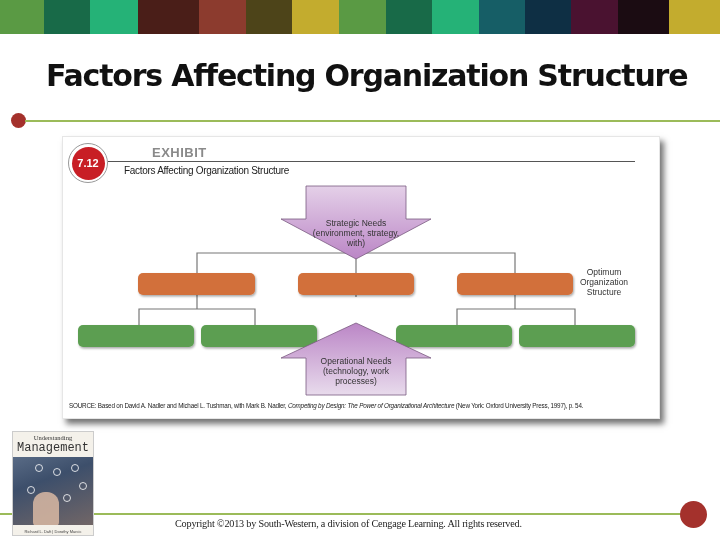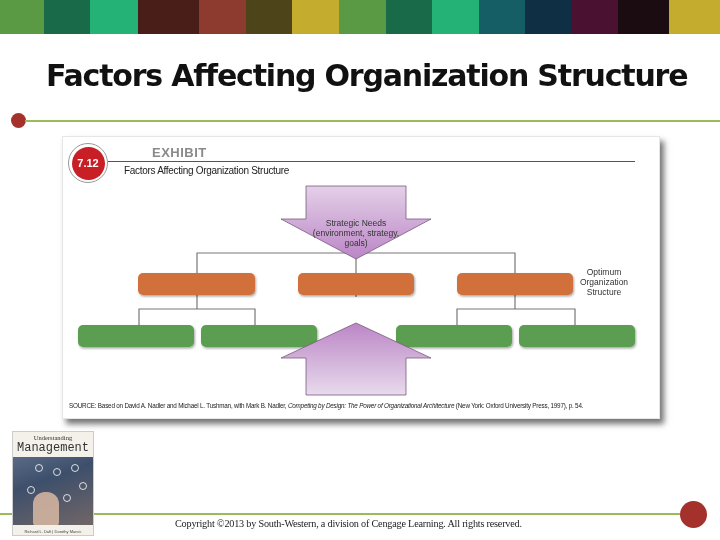--- a/index.html
+++ b/index.html
@@ -150,23 +150,28 @@
       <rect x="333" y="188" width="116" height="22" rx="5" fill="#5b9e51"></rect>
       <rect x="456" y="188" width="116" height="22" rx="5" fill="#5b9e51"></rect>
     </g>
 
     <path d="M293,186 L368,221 L343,221 L343,258 L243,258 L243,221 L218,221 Z" fill="url(#purp2)" stroke="#7a5a80" stroke-width="0.8"></path>
   </svg>
 
   <div class="arrow-text" style="left:243px; top:73px;">
     <div>Strategic Needs</div>
     <div>(environment, strategy,</div>
-    <div>goals)</div>
+    <div>with)</div>
   </div>
 
+  <div class="arrow-text" style="left:243px; top:211px;">
+    <div>Operational Needs</div>
+    <div>(technology, work</div>
+    <div>processes)</div>
+  </div>
 
   <div class="side-label">
     <div>Optimum</div>
     <div>Organization</div>
     <div>Structure</div>
   </div>
 
   <div class="source"><span>SOURCE: Based on David A. Nadler and Michael L. Tushman, with Mark B. Nadler, </span><i>Competing by Design: The Power of Organizational Architecture</i><span> (New York: Oxford University Press, 1997), p. 54.</span></div>
 </div>
 

